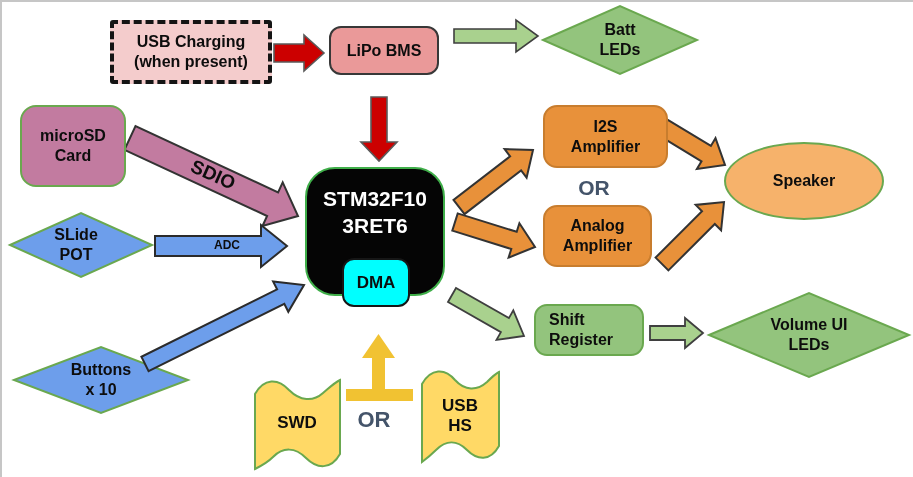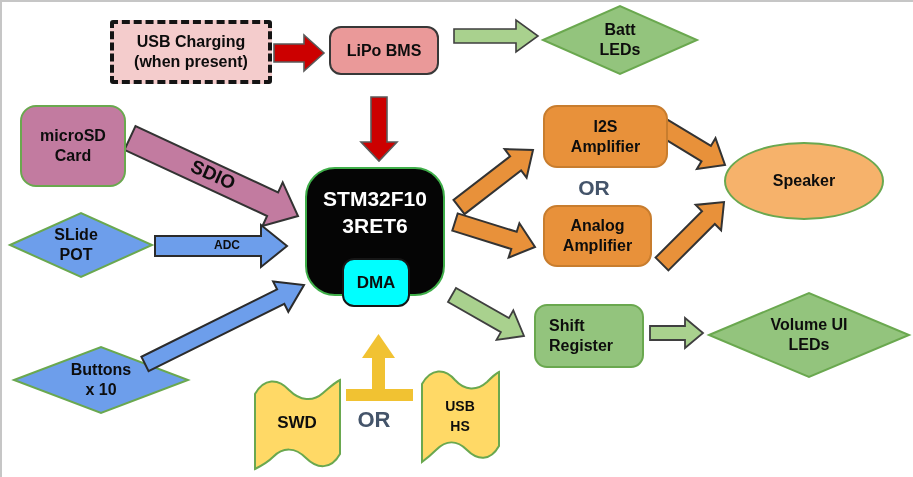--- a/index.html
+++ b/index.html
@@ -27,35 +27,35 @@
     border:2px solid #3fae49;border-radius:30px;color:#ffffff;
     justify-content:flex-start;padding-top:16px;font-size:21px;line-height:27px;}
   #dma{left:340px;top:256px;width:68px;height:49px;background:#00ffff;
     border:2px solid #161616;border-radius:12px;font-size:17px;}
   #i2s-amp{left:541px;top:103px;width:125px;height:63px;background:#e8913a;
     border:2px solid #c87d2e;border-radius:14px;}
   #analog-amp{left:541px;top:203px;width:109px;height:62px;background:#e8913a;
     border:2px solid #c87d2e;border-radius:14px;}
   #speaker{left:722px;top:140px;width:160px;height:78px;background:#f6b26b;
     border:2px solid #6aa84f;border-radius:50%;}
-  #shift-register{left:532px;top:302px;width:110px;height:64px;background:#93c47d;
+  #shift-register{left:532px;top:302px;width:110px;height:52px;background:#93c47d;
     border:2px solid #6aa84f;border-radius:13px;align-items:flex-start;
     padding-left:13px;text-align:left;}
   .or-label{position:absolute;color:#44546a;font-size:21px;line-height:24px;}
   #or-amp{left:566px;top:174px;width:52px;text-align:center;}
   #or-debug{left:347px;top:406px;width:50px;text-align:center;font-size:22px;}
   #sdio-label{left:168px;top:163px;width:86px;font-size:19px;
     transform:rotate(24deg);}
   #adc-label{left:194px;top:233px;width:62px;font-size:12px;}
   #batt-text{left:568px;top:14px;width:100px;height:48px;font-size:16px;}
   #slide-text{left:24px;top:219px;width:100px;height:48px;}
   #buttons-text{left:49px;top:354px;width:100px;height:48px;}
   #volume-text{left:737px;top:309px;width:140px;height:48px;}
   #swd-text{left:263px;top:408px;width:64px;height:26px;font-size:17px;}
-  #usbhs-text{left:428px;top:390px;width:60px;height:48px;font-size:14px;}
+  #usbhs-text{left:428px;top:390px;width:60px;height:48px;font-size:17px;}
 </style>
 </head>
 <body>
 
 <div class="canvas">
 
   <svg class="layer" viewBox="0 0 911 475">
 
     <polygon points="541,38 618,4 695,38 618,72" fill="#93c47d" stroke="#6aa84f" stroke-width="2"></polygon>
     <polygon points="8,243 79,211 150,243 79,275" fill="#6d9eeb" stroke="#6aa84f" stroke-width="2"></polygon>

